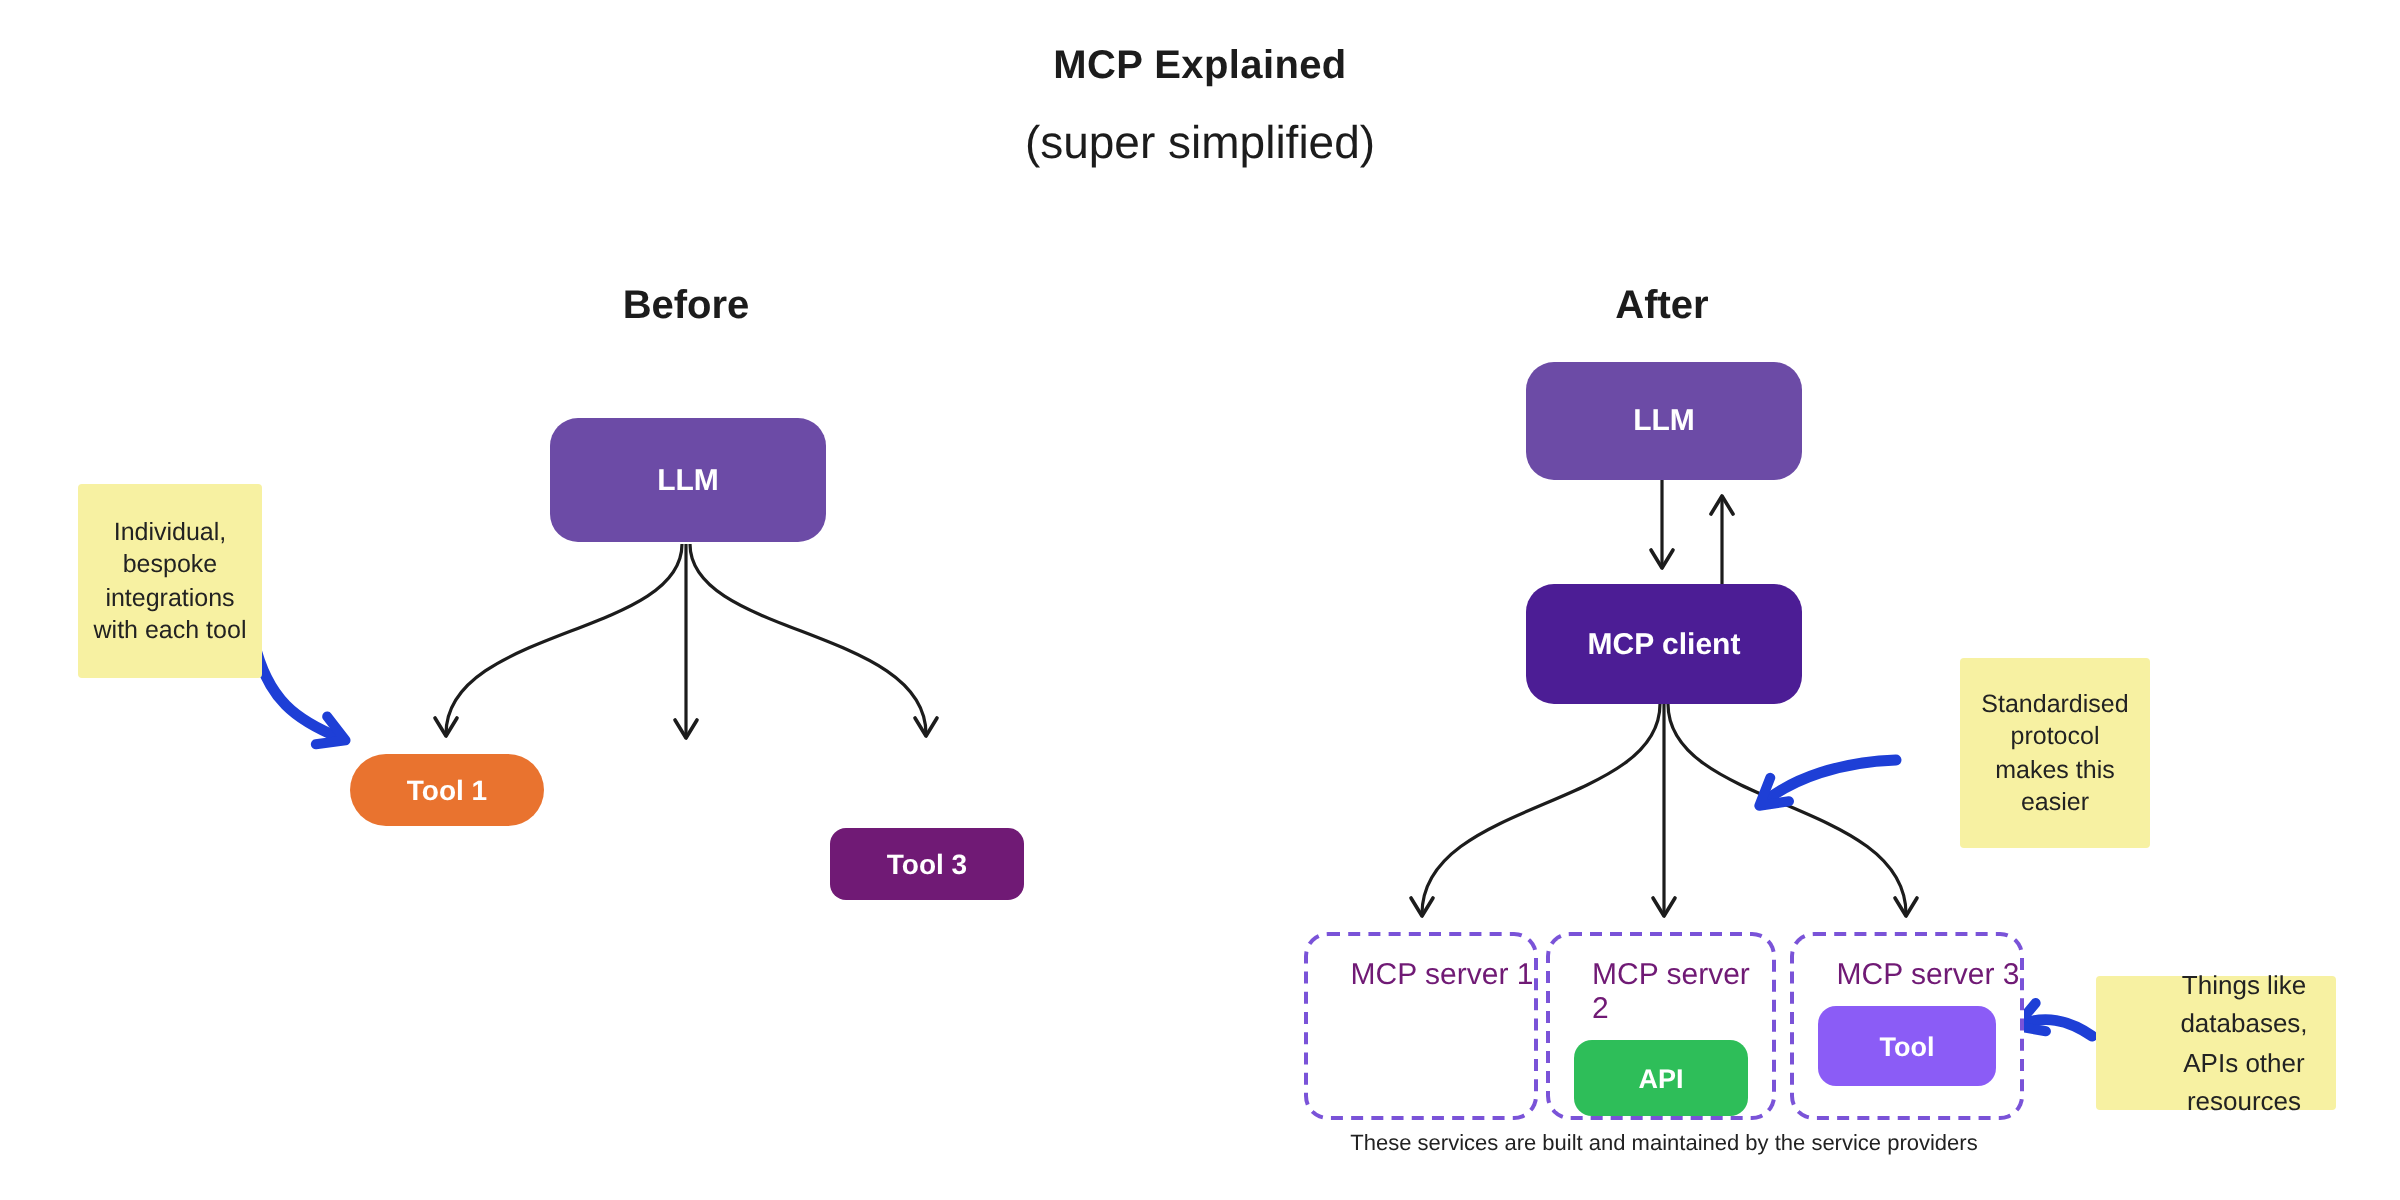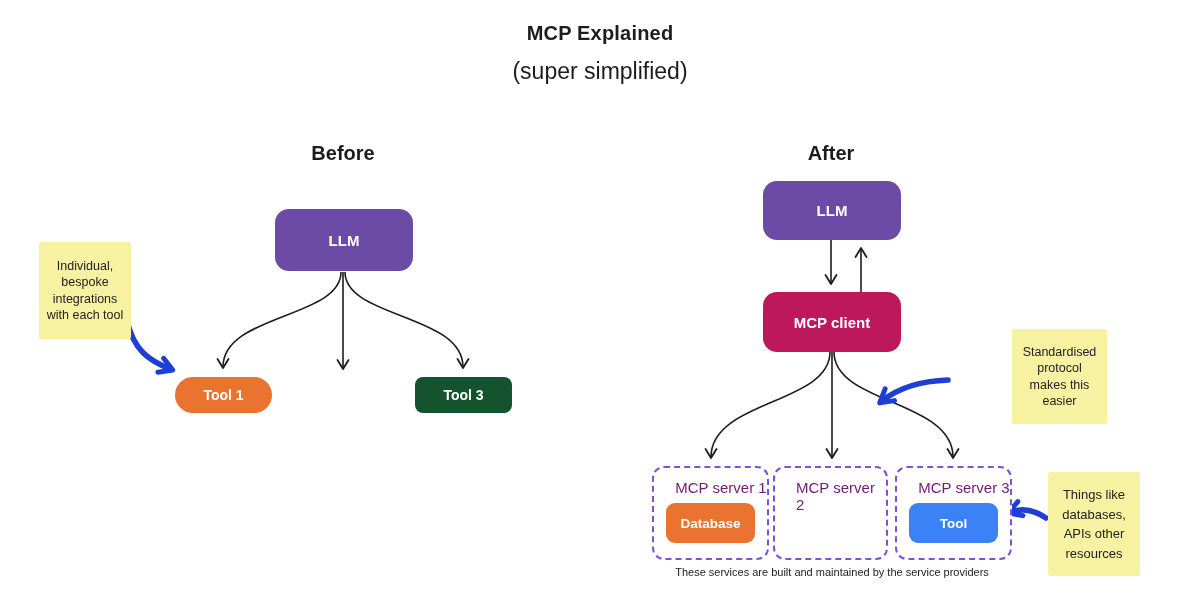--- a/index.html
+++ b/index.html
@@ -25,22 +25,22 @@
     color:#fff;font-weight:700;font-size:14px;
   }
   .tool-1{left:175px;}
   .tool-2{left:295px;}
   .tool-3{left:415px;}
   .note{
     background:#F7F1A2;display:flex;align-items:center;justify-content:center;text-align:center;
     font-size:12.5px;line-height:1.32;white-space:pre-line;border-radius:2px;color:#222;
   }
   .note-left{left:39px;top:242px;width:92px;height:97px;}
-  .note-protocol{left:1012px;top:329px;width:95px;height:95px;}
-  .note-resources{left:1048px;top:472px;width:92px;height:104px;font-size:13px;line-height:1.5;}
+  .note-protocol{left:980px;top:329px;width:95px;height:95px;}
+  .note-resources{left:1048px;top:488px;width:92px;height:67px;font-size:13px;line-height:1.5;padding-left:28px;}
   .server-group{
     top:466px;height:94px;border:2px dashed #7A53D8;border-radius:12px;background:#ffffff;
     display:flex;flex-direction:column;align-items:center;box-sizing:border-box;
   }
   .server-1{left:652px;width:117px;}
   .server-2{left:773px;width:115px;}
   .server-3{left:895px;width:117px;}
   .server-label{margin-top:11px;font-size:15px;color:#701a75;margin-left:21px;}
   .service-box{
     margin-top:7px;width:calc(100% - 24px);height:40px;border-radius:9px;
@@ -87,41 +87,41 @@
   </svg>
 
   <div class="abs node llm-left" style="background-color: rgb(108, 75, 166);">LLM</div>
 
   <div class="abs note note-left">Individual,
 bespoke
 integrations
 with each tool</div>
 
   <div class="abs tool tool-1" style="background-color: rgb(233, 115, 47); border-radius: 18px;">Tool 1</div>
-  <div class="abs tool tool-3" style="background-color: #14532d;">Tool 3</div>
+  <div class="abs tool tool-3" style="background-color: #701a75; margin-top: 37px;">Tool 3</div>
 
   <div class="abs node llm-right" style="background-color: rgb(108, 75, 166);">LLM</div>
-  <div class="abs node mcp-client" style="background-color: #be185d;">MCP client</div>
+  <div class="abs node mcp-client" style="background-color: #4c1d95;">MCP client</div>
 
   <div class="abs note note-protocol">Standardised
 protocol
 makes this
 easier</div>
   <div class="abs note note-resources">Things like
 databases,
 APIs other
 resources</div>
 
   <div class="abs server-group server-1">
     <div class="server-label">MCP server 1</div>
-    <div class="service-box" style="background-color: rgb(233, 115, 47);">Database</div>
   </div>
   <div class="abs server-group server-2">
     <div class="server-label">MCP server 2</div>
+    <div class="service-box" style="background-color: rgb(46, 190, 89);">API</div>
   </div>
   <div class="abs server-group server-3">
     <div class="server-label">MCP server 3</div>
-    <div class="service-box" style="background-color: #3b82f6;">Tool</div>
+    <div class="service-box" style="background-color: #8b5cf6;">Tool</div>
   </div>
 
   <div class="abs caption">These services are built and maintained by the service providers</div>
 
 </div>
 
 </body></html>

